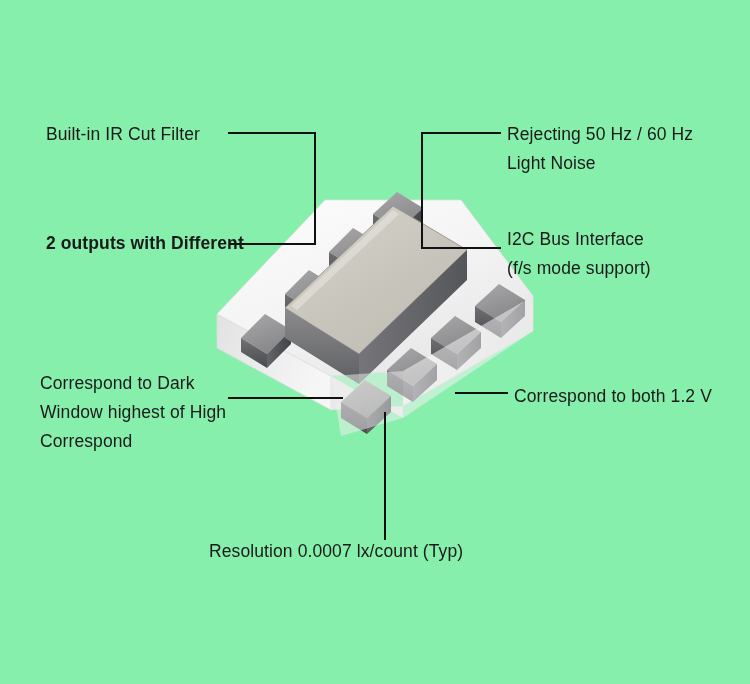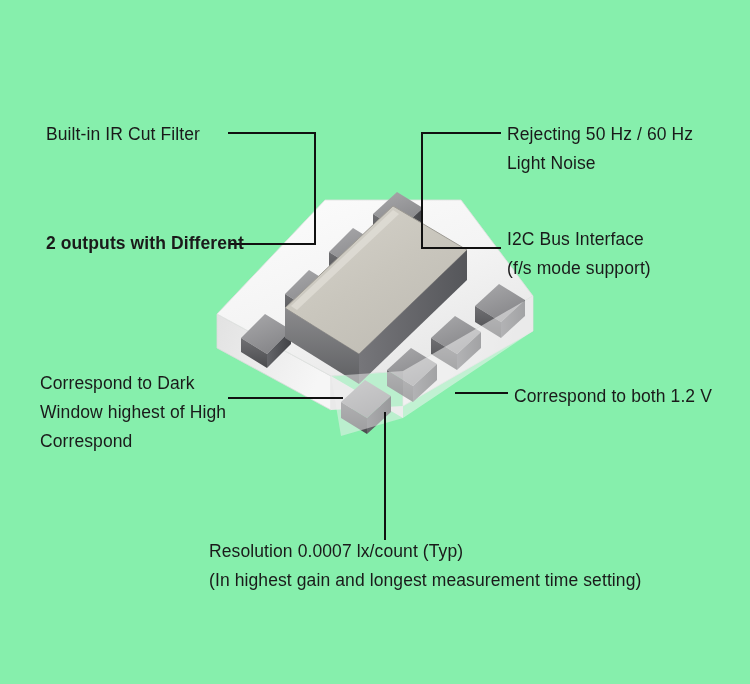--- a/index.html
+++ b/index.html
@@ -223,16 +223,15 @@
     <span class="ln">I2C Bus Interface</span>
     <span class="ln">(f/s mode support)</span>
   </div>
 
   <div class="callout c-logic">
     <span class="ln">Correspond to both 1.2 V</span>
   </div>
 
   <div class="callout c-resolution">
     <span class="ln">Resolution 0.0007 lx/count (Typ)</span>
-    <span class="ln">(In highest gain and longest measurement time setting)</span>
   </div>
 
 </div>
 
 </body></html>

